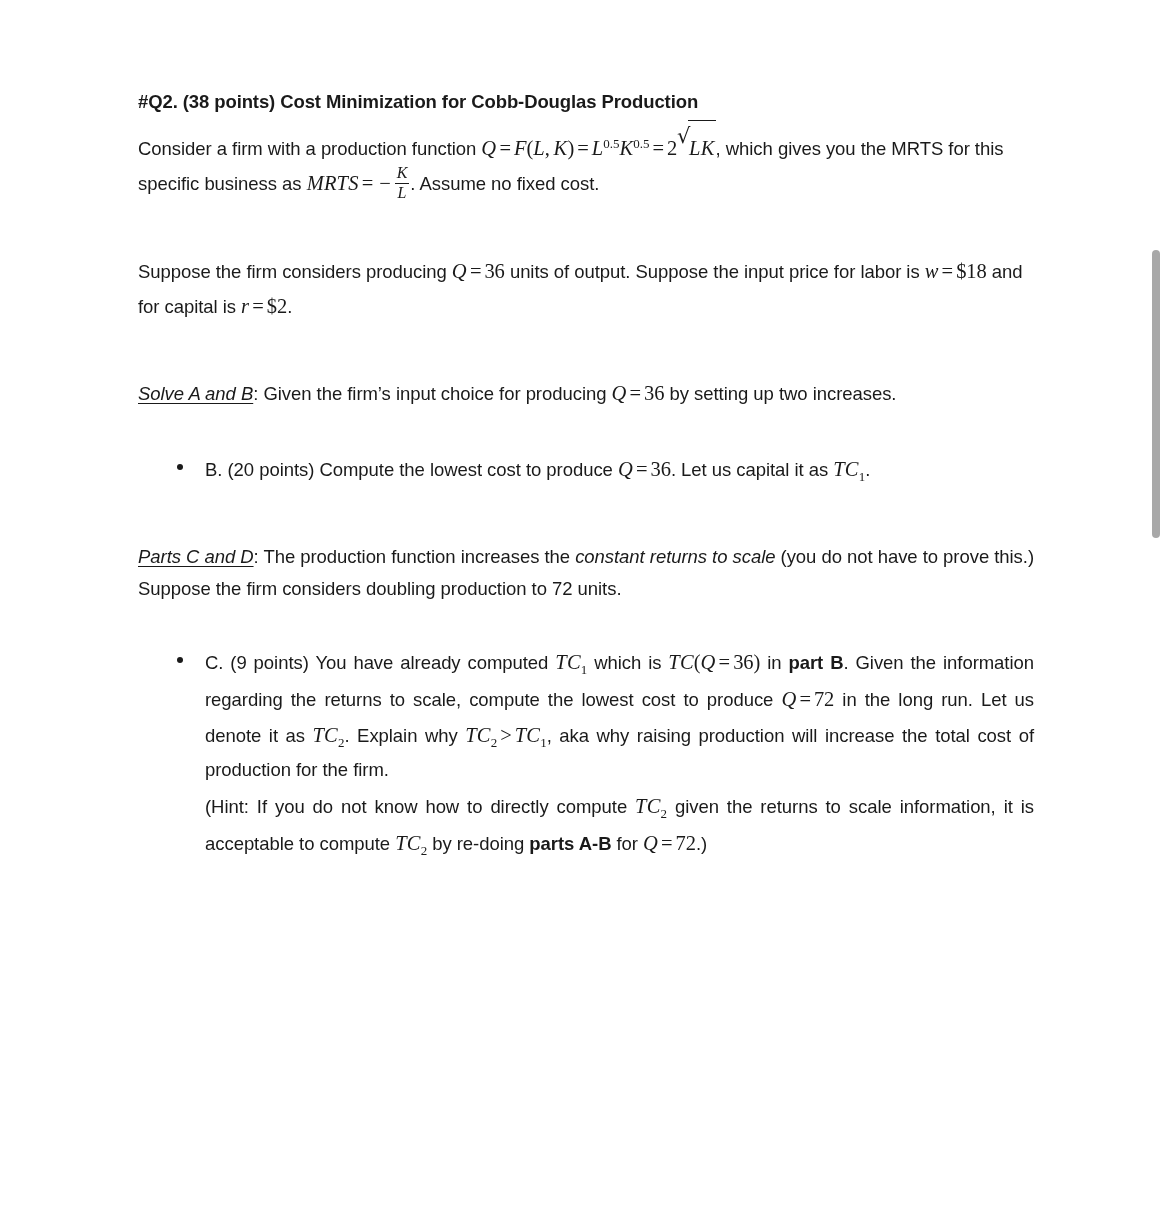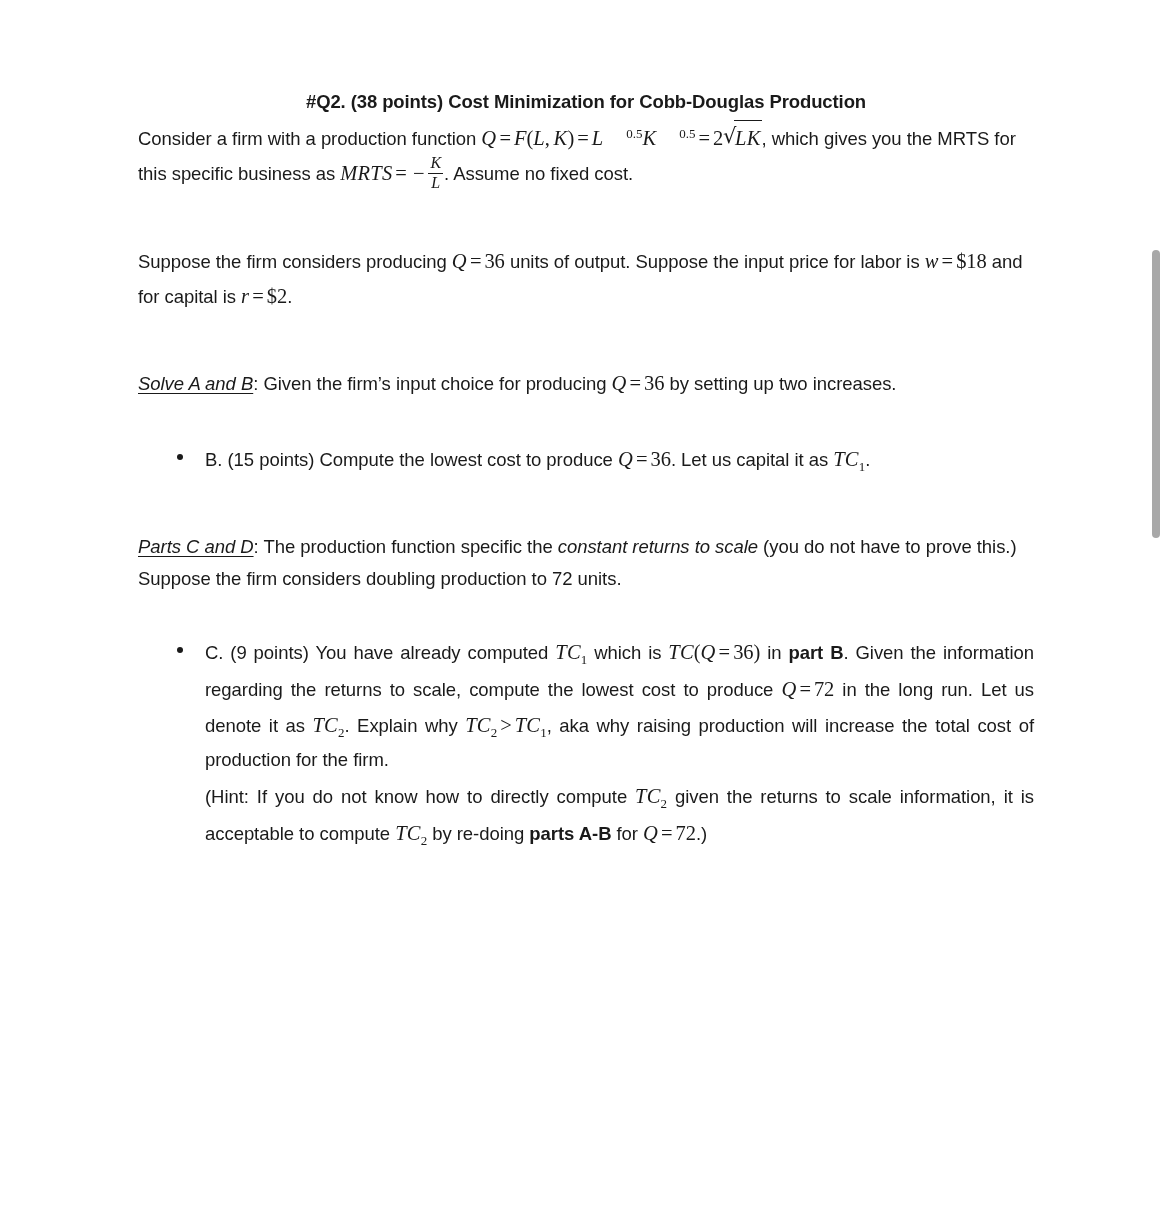--- a/index.html
+++ b/index.html
@@ -31,21 +31,20 @@
     top: 88px;
     width: 896px;
   }
 
   .q-title {
     font-size: 18.5px;
     font-weight: bold;
     line-height: 1.55;
     letter-spacing: -0.1px;
     margin: 0 0 3px 0;
-    text-align: center;
   }
 
   p.para {
     font-size: 18.5px;
     line-height: 1.70;
     margin: 0;
     letter-spacing: -0.05px;
   }
 
   .gap-lg { height: 52px; }
@@ -102,21 +101,20 @@
     font-style: normal;
     font-size: 20.5px;
     padding: 0 3px;
   }
   .sup {
     font-family: "Liberation Serif", "DejaVu Serif", serif;
     font-style: normal;
     font-size: 13px;
     vertical-align: super;
     line-height: 0;
-    margin-left: 23px;
   }
   .sub {
     font-family: "Liberation Serif", "DejaVu Serif", serif;
     font-style: normal;
     font-size: 13px;
     vertical-align: sub;
     line-height: 0;
   }
   .sqrt {
     display: inline-block;
@@ -126,21 +124,21 @@
   .sqrt::before {
     content: "\221A";
     position: absolute;
     left: 0;
     top: -1px;
     font-size: 21px;
     font-family: "DejaVu Sans", sans-serif;
   }
   .sqrt > .rad {
     border-top: 1.3px solid #1a1a1a;
-    padding: 0 1px 0 1px;
+    padding: 10px 1px 0 1px;
     display: inline-block;
   }
   .frac {
     display: inline-block;
     vertical-align: -0.48em;
     text-align: center;
     line-height: 1.05;
     margin: 0 1px;
     position: relative;
     top: -0.04em;
@@ -208,26 +206,26 @@
 
     <p class="para"><span>Suppose the firm considers producing </span><span><span class="mi">Q</span><span class="mo">=</span><span class="mn">36</span></span><span> units of output. Suppose the input price for labor is </span><span><span class="mi">w</span><span class="mo">=</span><span class="mn">$18</span></span><span> and for capital is </span><span><span class="mi">r</span><span class="mo">=</span><span class="mn">$2</span></span><span>.</span></p>
 
     <div class="gap-lg"></div>
 
     <p class="para"><span class="it-underline">Solve A and B</span><span>: Given the firm’s input choice for producing </span><span><span class="mi">Q</span><span class="mo">=</span><span class="mn">36</span></span><span> by setting up two increases.</span></p>
 
     <div class="gap-md"></div>
 
     <ul class="bullets">
-      <li><span>B. (15 points) Compute the lowest cost to produce </span><span><span class="mi">Q</span><span class="mo">=</span><span class="mn">36</span></span><span>. Let us capital it as </span><span><span class="mi">TC</span><span class="sub">1</span></span><span>.</span></li>
+      <li><span>B. (20 points) Compute the lowest cost to produce </span><span><span class="mi">Q</span><span class="mo">=</span><span class="mn">36</span></span><span>. Let us capital it as </span><span><span class="mi">TC</span><span class="sub">1</span></span><span>.</span></li>
     </ul>
 
     <div class="gap-lg"></div>
 
-    <p class="para"><span class="it-underline">Parts C and D</span><span>: The production function specific the </span><span class="it">constant returns to scale</span><span> (you do not have to prove this.) Suppose the firm considers doubling production to 72 units.</span></p>
+    <p class="para"><span class="it-underline">Parts C and D</span><span>: The production function increases the </span><span class="it">constant returns to scale</span><span> (you do not have to prove this.) Suppose the firm considers doubling production to 72 units.</span></p>
 
     <div class="gap-md"></div>
 
     <ul class="bullets">
       <li class="justify"><span>C. (9 points) You have already computed </span><span><span class="mi">TC</span><span class="sub">1</span></span><span> which is </span><span><span class="mi">TC</span><span class="mn">(</span><span class="mi">Q</span><span class="mo">=</span><span class="mn">36)</span></span><span> in </span><span class="bd">part B</span><span>. Given the information regarding the returns to scale, compute the lowest cost to produce </span><span><span class="mi">Q</span><span class="mo">=</span><span class="mn">72</span></span><span> in the long run. Let us denote it as </span><span><span class="mi">TC</span><span class="sub">2</span></span><span>. Explain why </span><span><span class="mi">TC</span><span class="sub">2</span><span class="mo">&gt;</span><span class="mi">TC</span><span class="sub">1</span></span><span>, aka why raising production will increase the total cost of production for the firm.</span></li>
 
       <li class="justify nobullet"><span>(Hint: If you do not know how to directly compute </span><span><span class="mi">TC</span><span class="sub">2</span></span><span> given the returns to scale information, it is acceptable to compute </span><span><span class="mi">TC</span><span class="sub">2</span></span><span> by re-doing </span><span class="bd">parts A-B</span><span> for </span><span><span class="mi">Q</span><span class="mo">=</span><span class="mn">72</span></span><span>.)</span></li>
 
     </ul>
 

